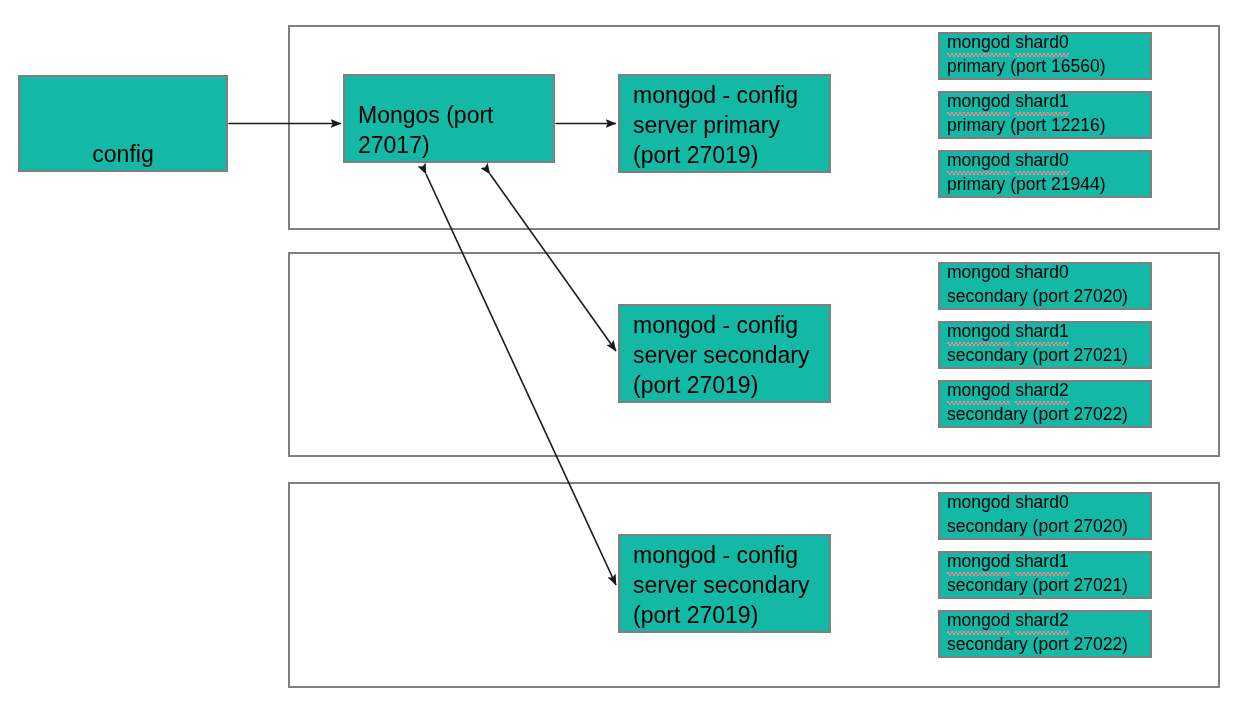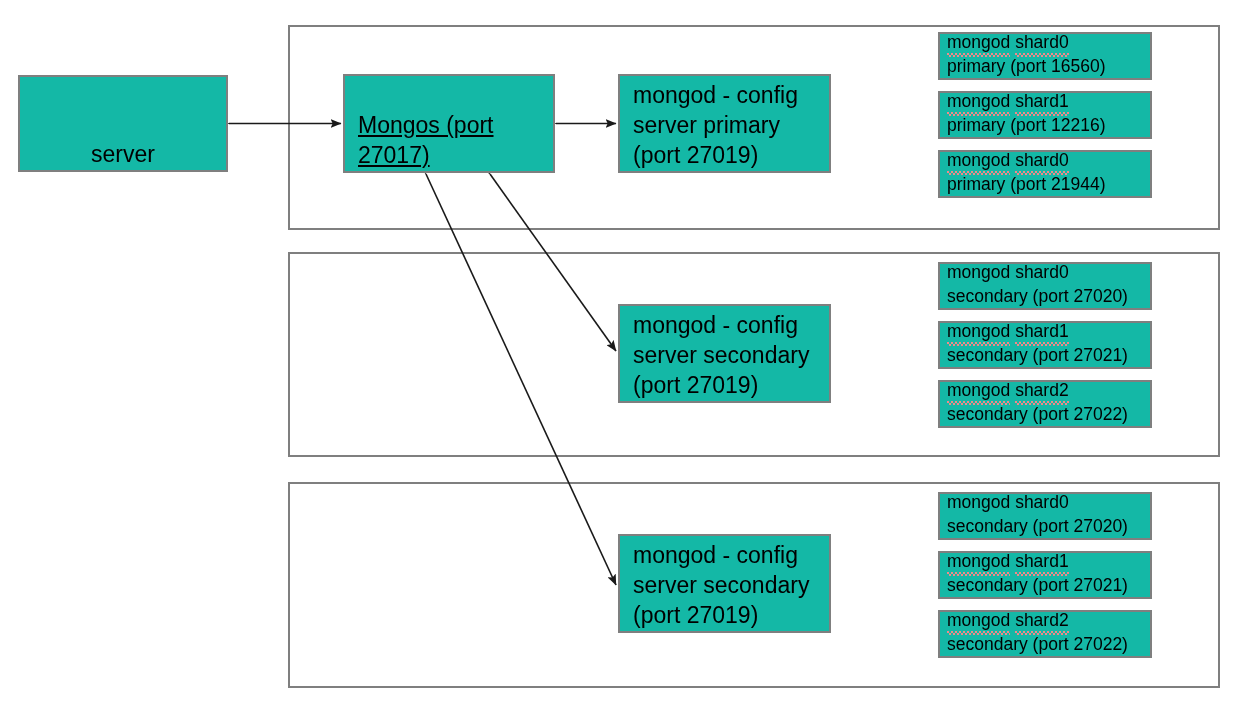--- a/index.html
+++ b/index.html
@@ -123,24 +123,24 @@
     <g>
       <line x1="490" y1="174" x2="616" y2="351" stroke="#1a1a1a" stroke-width="1.6" marker-end="url(#ah)" marker-start="url(#ahs)"></line>
     </g>
 
     <g>
       <line x1="426" y1="174" x2="616" y2="585" stroke="#1a1a1a" stroke-width="1.6" marker-end="url(#ah)" marker-start="url(#ahs)"></line>
     </g>
   </svg>
 
   <div class="node big center" style="left:18px; top:75px; width:210px; height:97px;">
-    <span class="label">server</span>
+    <span class="label">config</span>
   </div>
 
-  <div class="node big" style="left:343px; top:74px; width:212px; height:99px;text-decoration:underline;">
+  <div class="node big" style="left:343px; top:74px; width:212px; height:89px;">
     <span class="label">Mongos (port
 27017)</span>
   </div>
 
   <div class="node big" style="left:618px; top:74px; width:213px; height:99px;">
     <span class="label">mongod - config
 server primary
 (port 27019)</span>
   </div>
 

